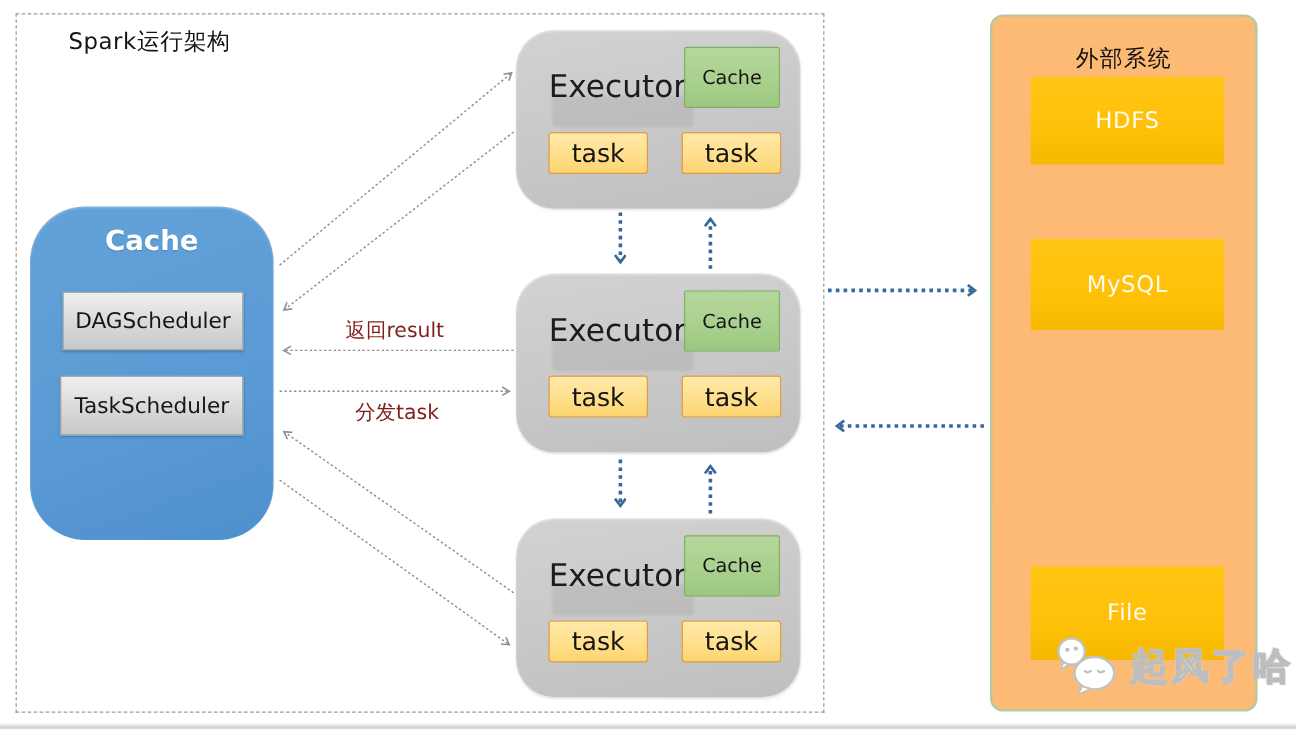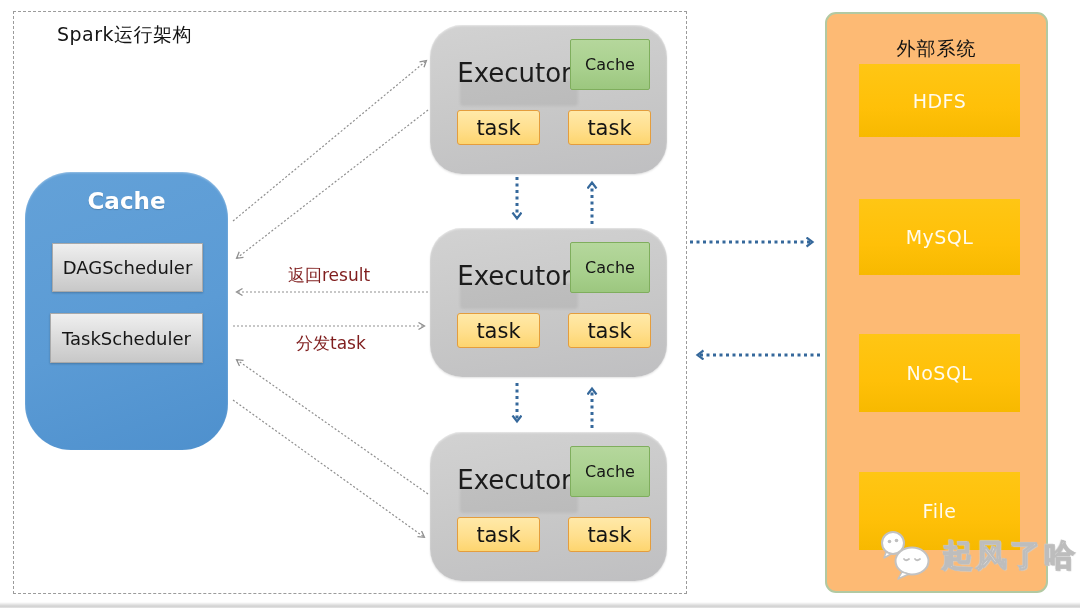--- a/index.html
+++ b/index.html
@@ -162,21 +162,20 @@
   <div class="abs task-box task-right">task</div>
 </div>
 
 <div class="abs flow-label lbl-return">返回result</div>
 <div class="abs flow-label lbl-dispatch">分发task</div>
 
 <div class="abs external-box">
   <div class="abs external-title">外部系统</div>
   <div class="abs ext-sys ext-hdfs">HDFS</div>
   <div class="abs ext-sys ext-mysql">MySQL</div>
-  <div class="abs ext-sys ext-nosql">NoSQL</div>
   <div class="abs ext-sys ext-file">File</div>
 </div>
 
 <svg id="connectors" class="abs" width="1080" height="608" viewBox="0 0 1080 608">
   <defs>
     <marker id="chev-gray" markerWidth="12" markerHeight="12" refX="6.5" refY="4" orient="auto" markerUnits="userSpaceOnUse">
       <path d="M1,0.5 L7,4 L1,7.5" fill="none" stroke="#8f8f8f" stroke-width="1.3"></path>
     </marker>
     <marker id="chev-blue" markerWidth="14" markerHeight="14" refX="6" refY="5" orient="auto" markerUnits="userSpaceOnUse">
       <path d="M0.5,0.5 L6.5,5 L0.5,9.5" fill="none" stroke="#35689b" stroke-width="2.2"></path>

